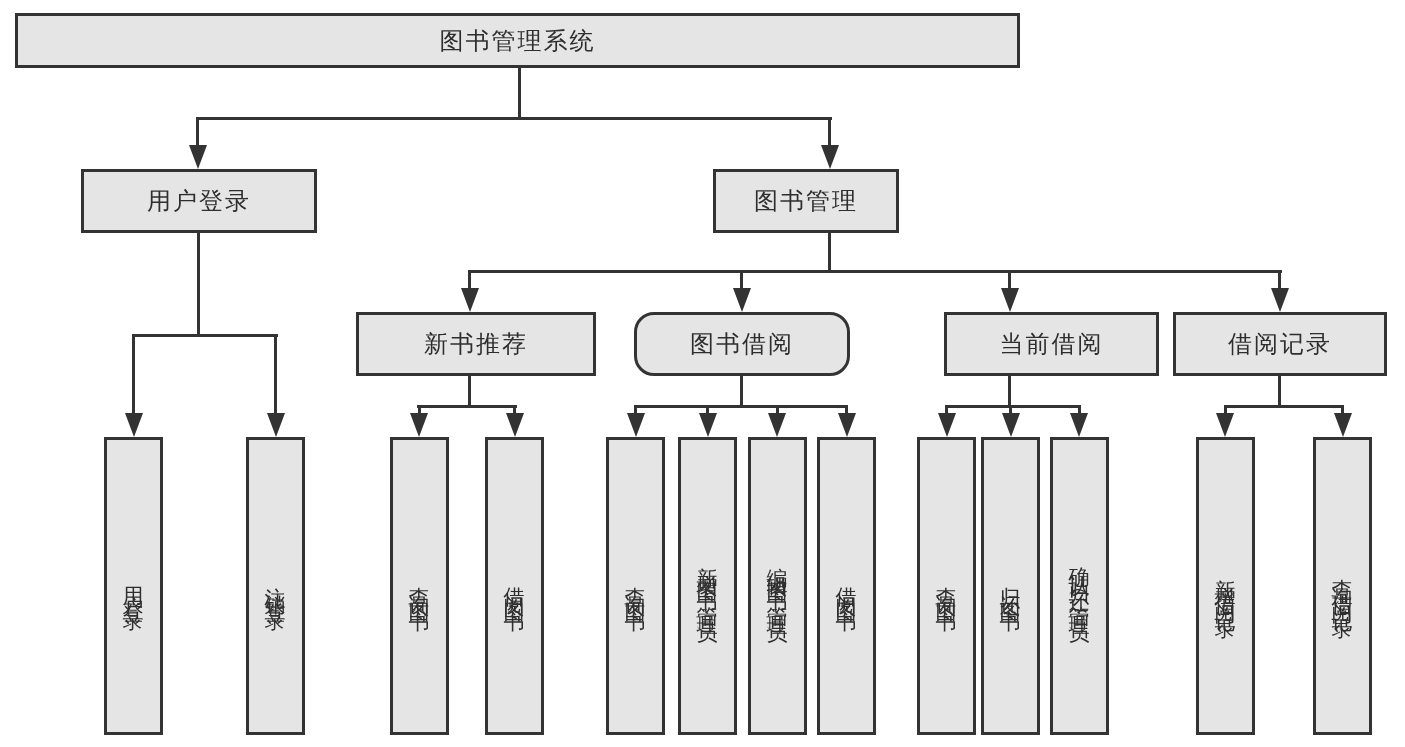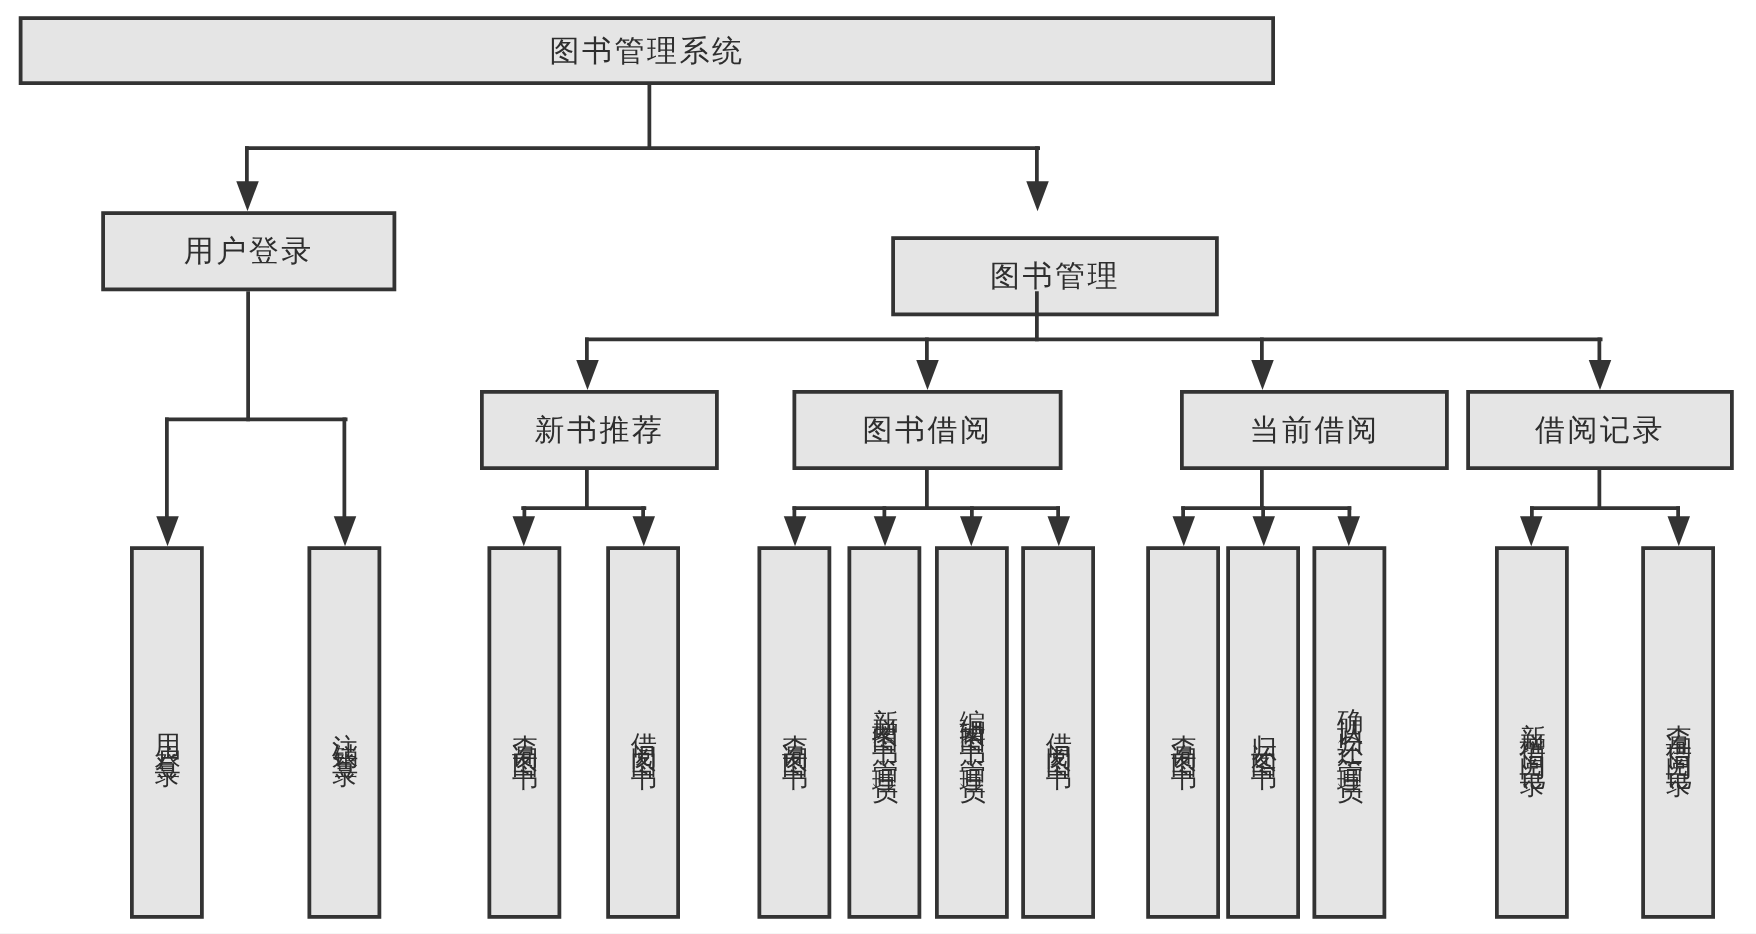--- a/index.html
+++ b/index.html
@@ -32,25 +32,25 @@
 </style>
 </head>
 <body>
 
 <div class="canvas">
 
   <div class="node" style="left:15px;top:13px;width:1005px;height:55px;">图书管理系统</div>
 
   <div class="node" style="left:81px;top:169px;width:236px;height:64px;">用户登录</div>
 
-  <div class="node" style="left:713px;top:169px;width:262px;height:64px;margin-top:20px;">图书管理</div>
+  <div class="node" style="left:713px;top:169px;width:186px;height:64px;">图书管理</div>
 
-  <div class="node" style="left:384px;top:312px;width:191px;height:64px;">新书推荐</div>
+  <div class="node" style="left:356px;top:312px;width:240px;height:64px;">新书推荐</div>
 
-  <div class="node" style="left:634px;top:312px;width:216px;height:64px;">图书借阅</div>
+  <div class="node" style="left:634px;top:312px;width:216px;height:64px;border-radius:20px;">图书借阅</div>
 
   <div class="node" style="left:902px;top:312px;width:215px;height:64px;margin-left:42px;">当前借阅</div>
 
   <div class="node" style="left:1173px;top:312px;width:214px;height:64px;">借阅记录</div>
 
   <div class="node leaf" style="left:104px;">用户登录</div>
   <div class="node leaf" style="left:246px;">注销登录</div>
 
   <div class="node leaf" style="left:390px;">查询图书</div>
   <div class="node leaf" style="left:485px;">借阅图书</div>

